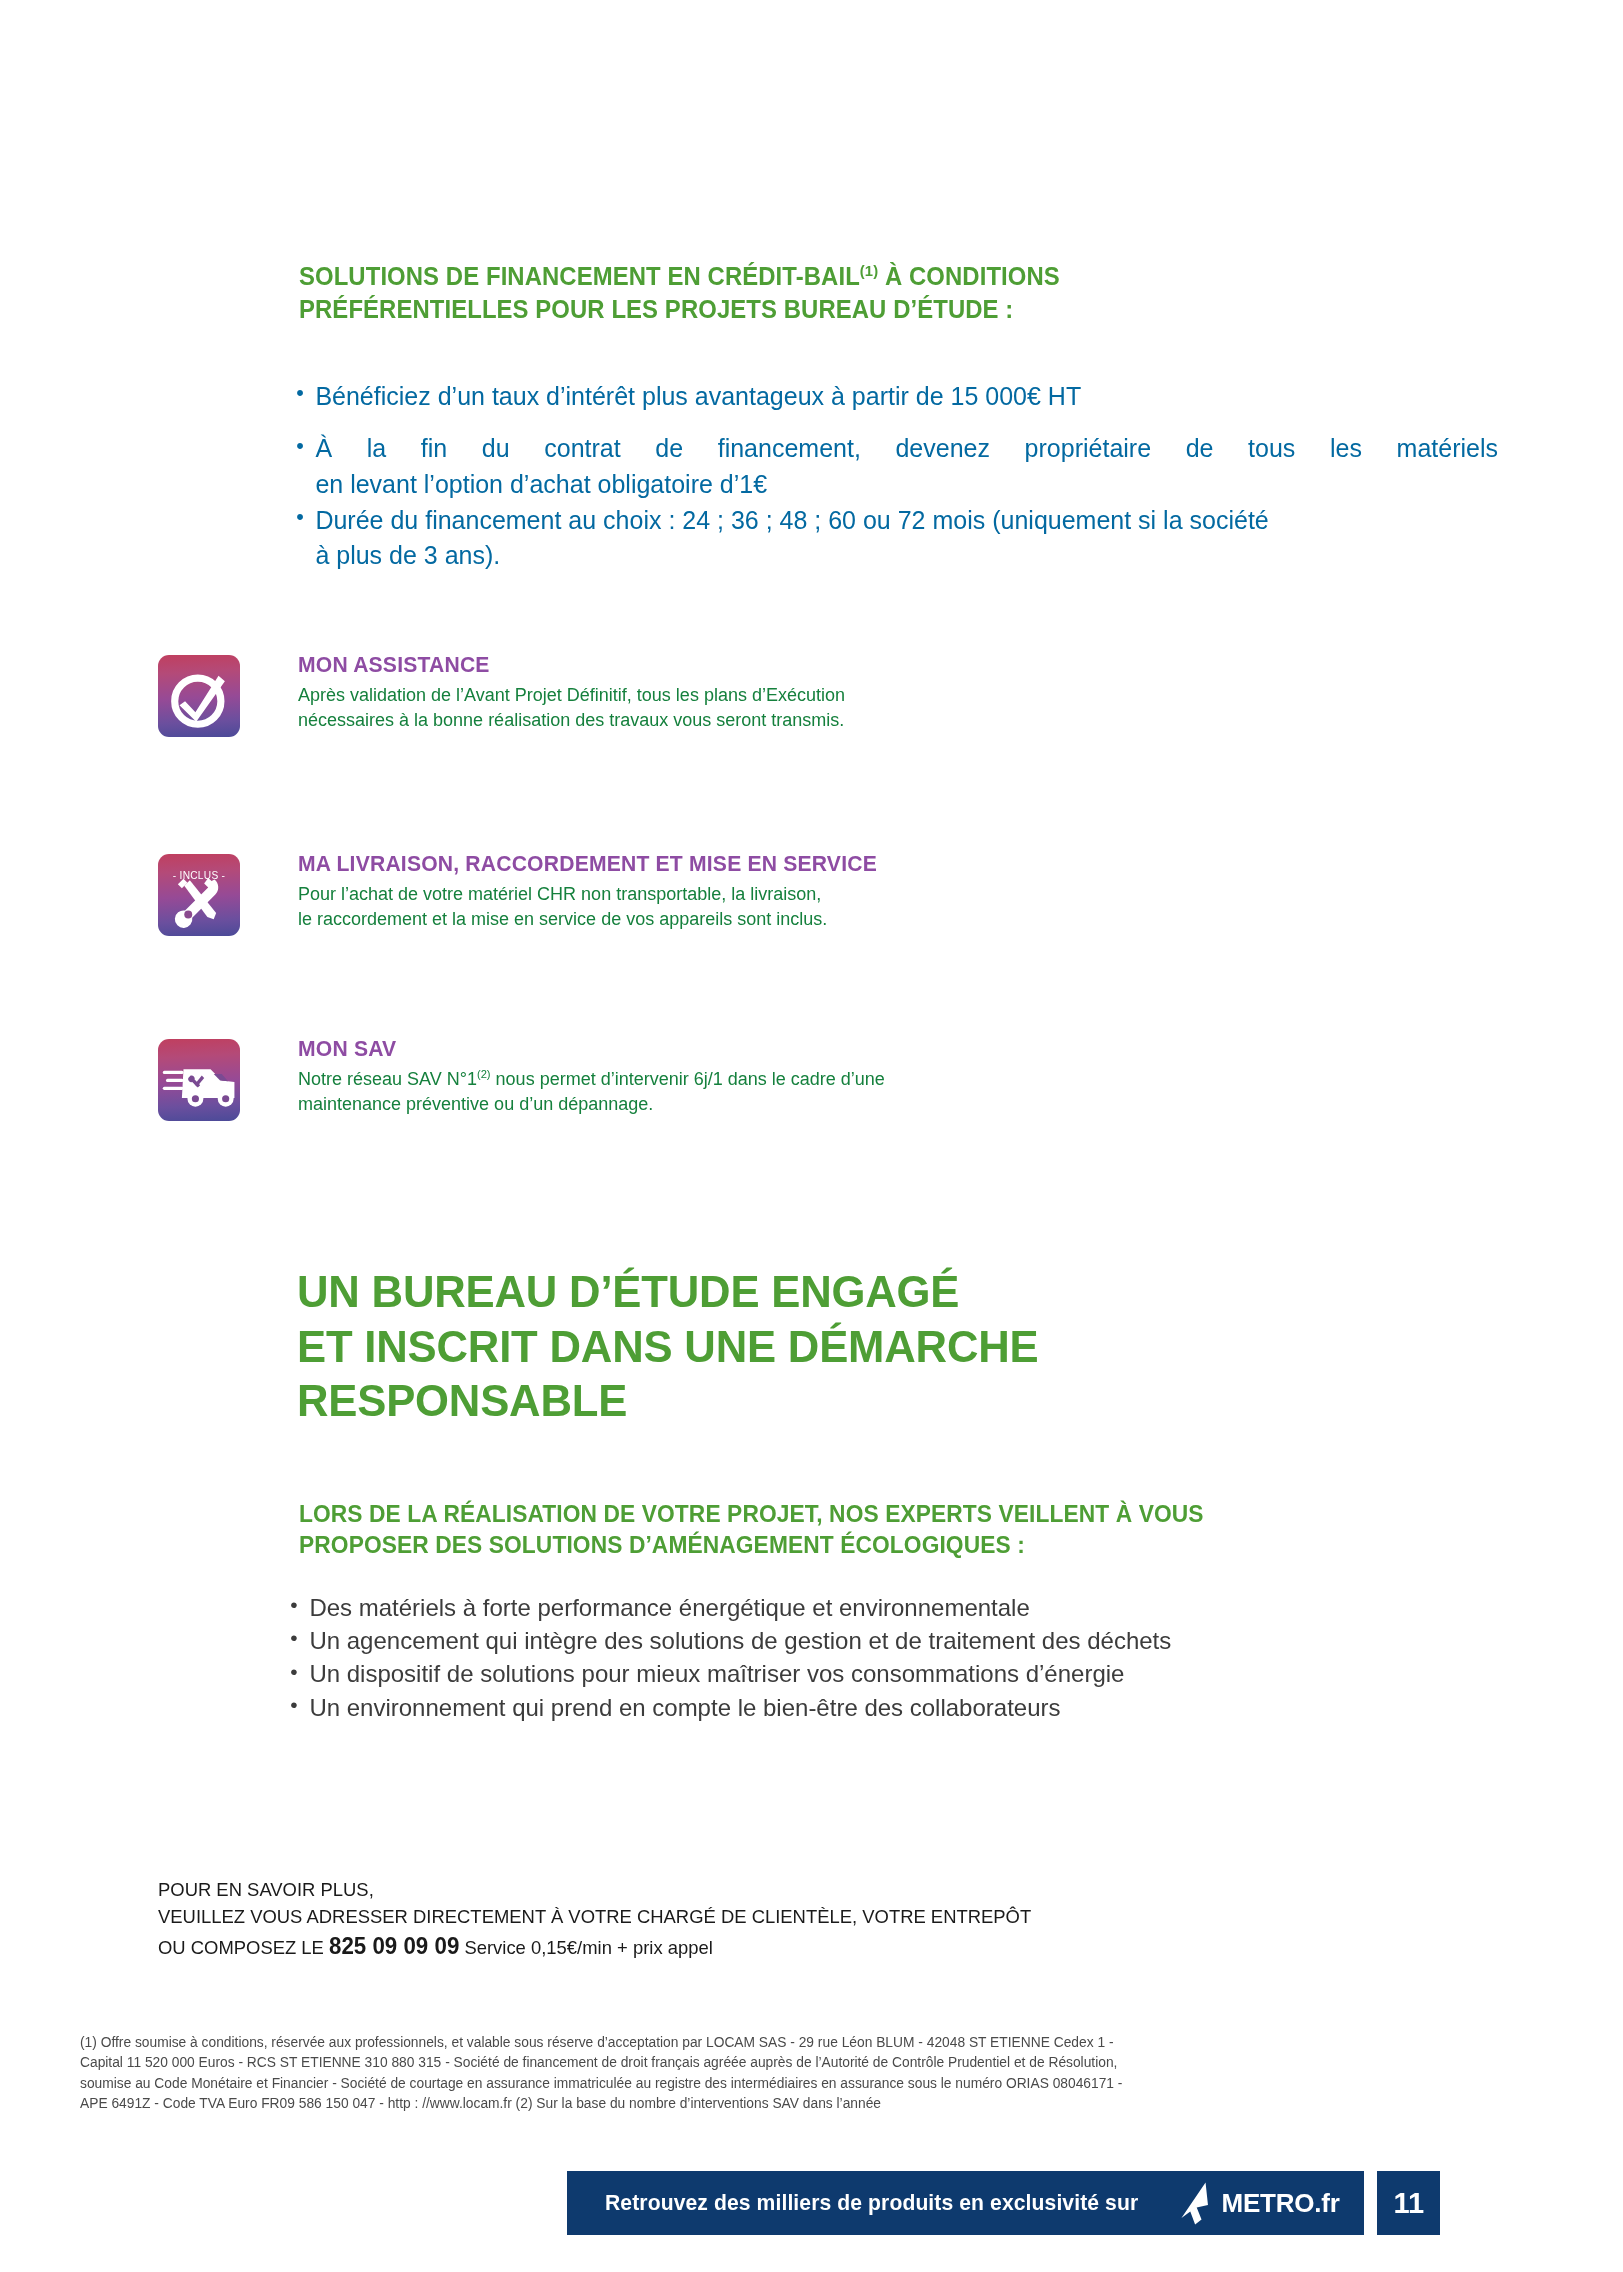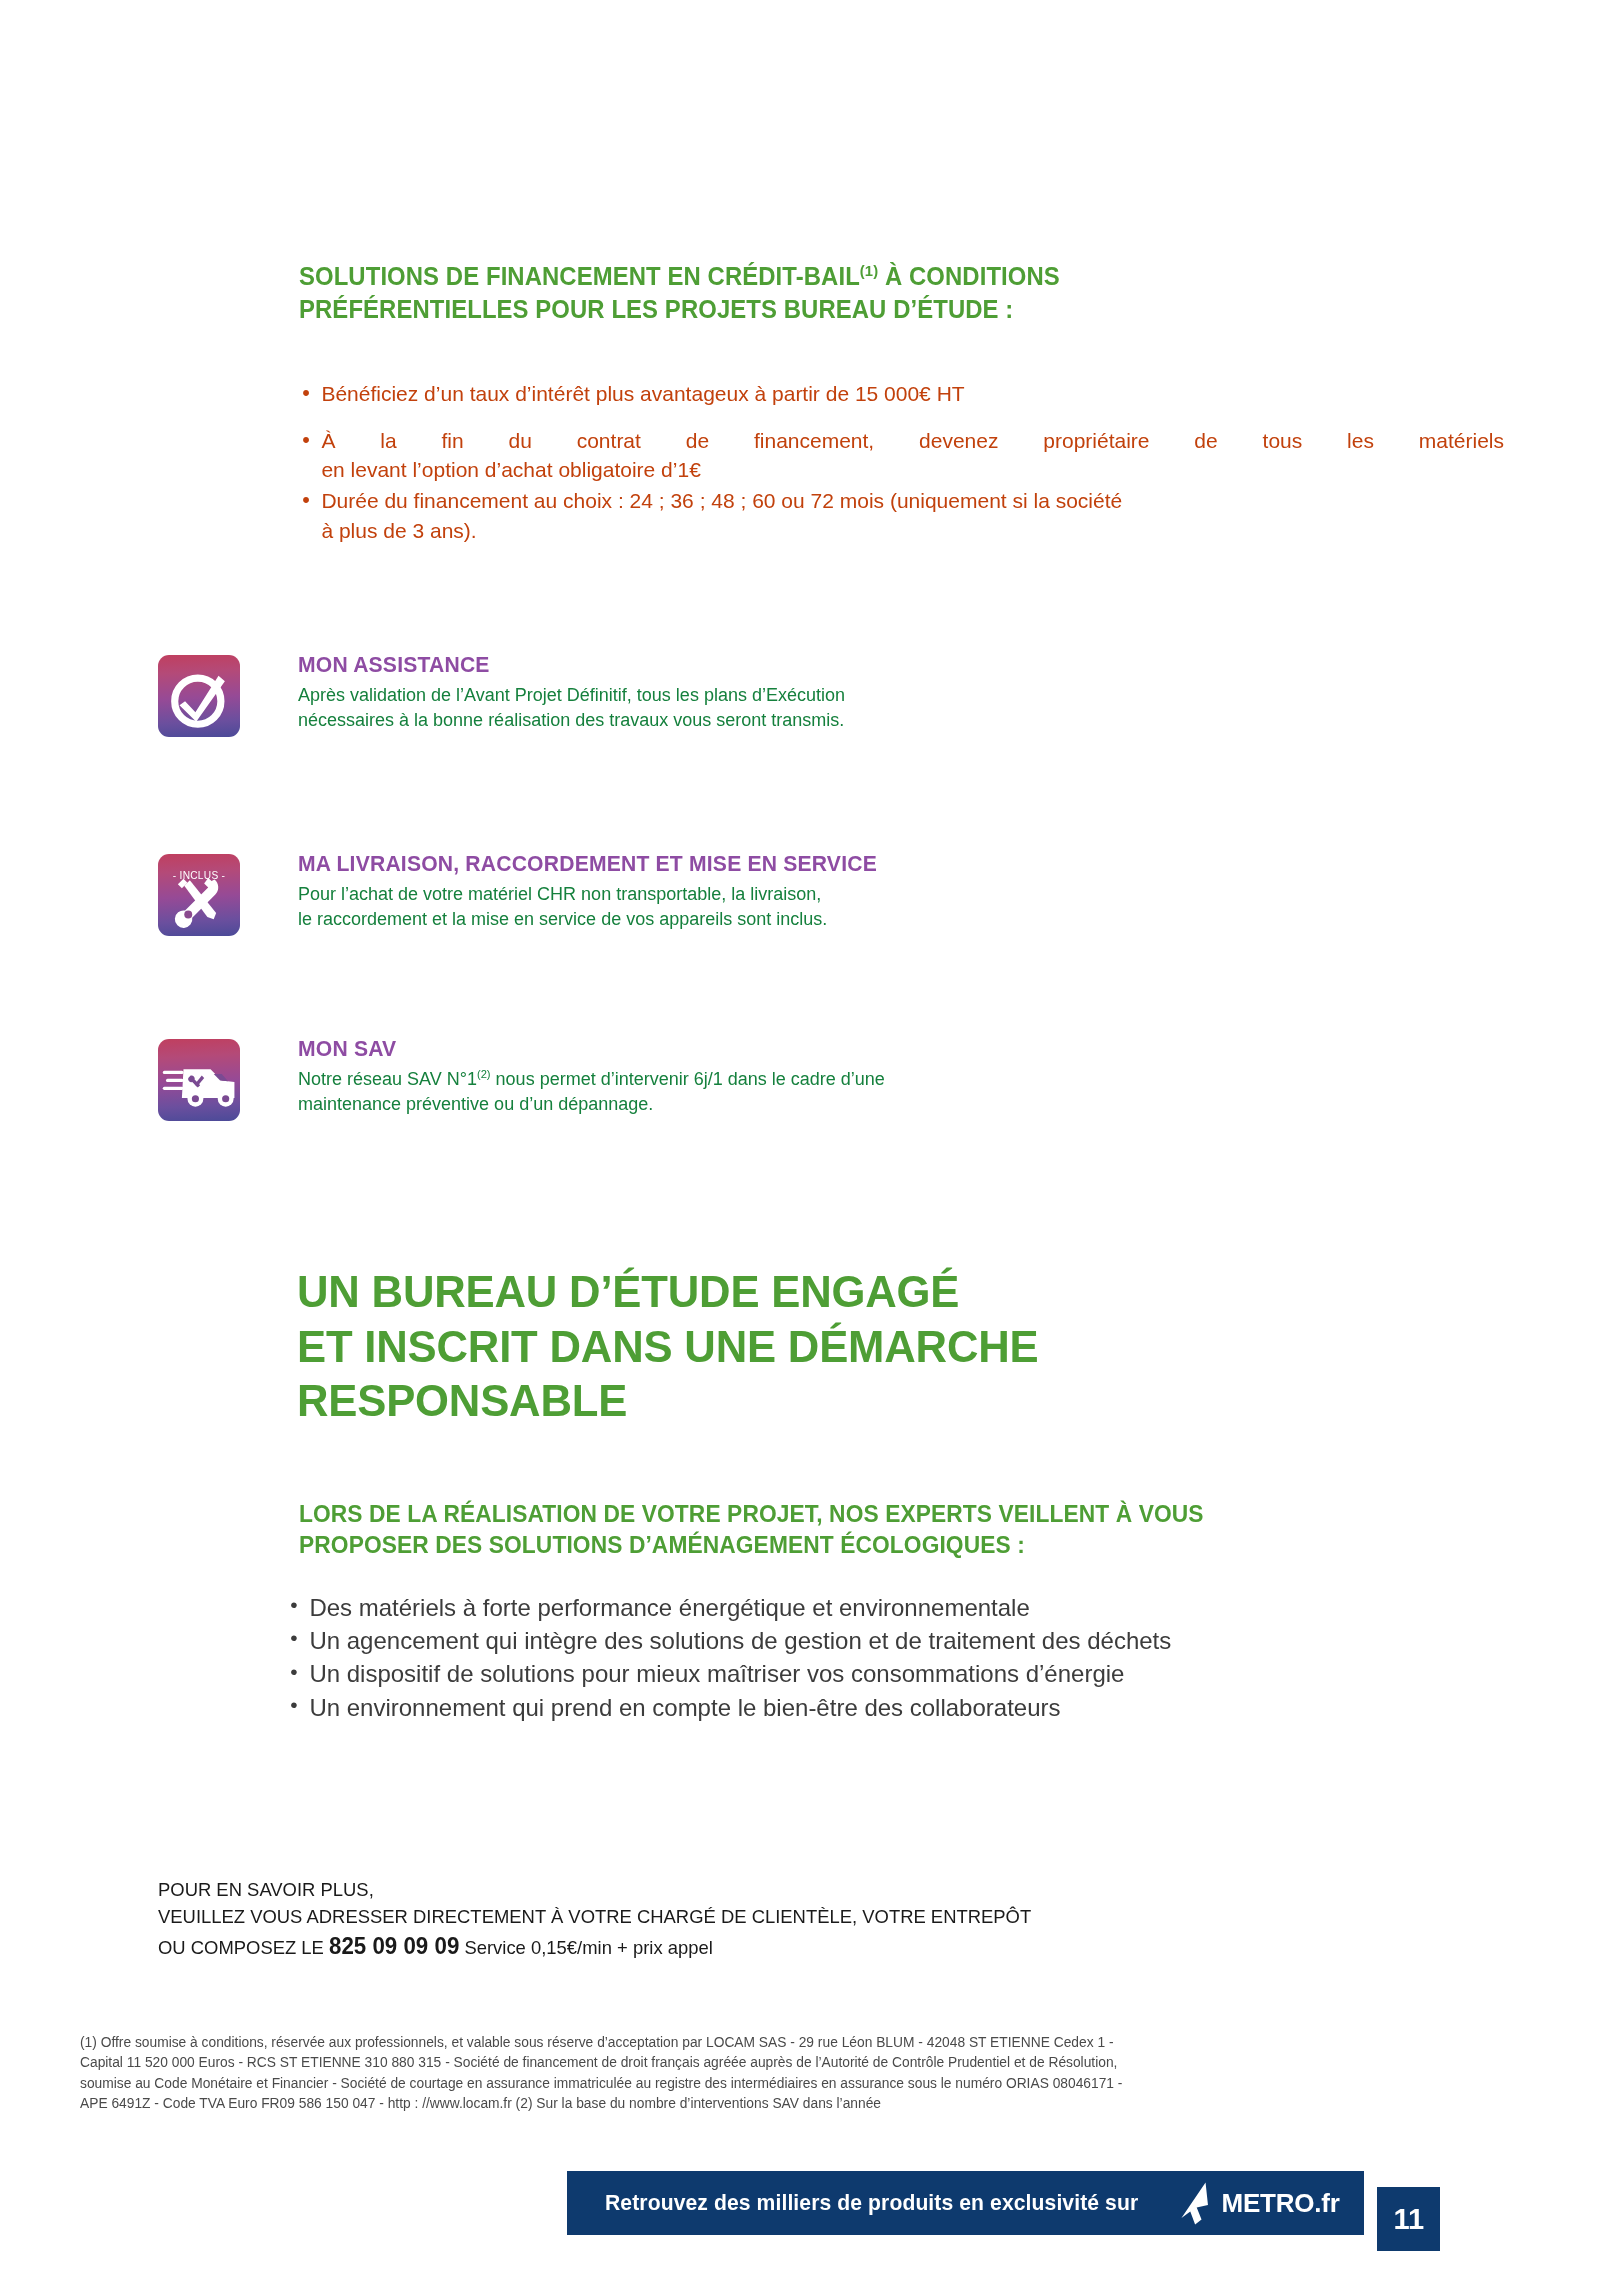--- a/index.html
+++ b/index.html
@@ -37,26 +37,26 @@
     transform-origin: left top;
   }
   .fin-heading sup {
     font-size: 0.62em;
     vertical-align: super;
     line-height: 0;
   }
 
   .fin-list {
     position: absolute;
-    left: 299px;
+    left: 293px;
     top: 379px;
     width: 1205px;
-    font-size: 21px;
+    font-size: 25px;
     line-height: 1.415;
-    color: #c2410c;
+    color: #0369a1;
   }
   .fin-list .li {
     position: relative;
     padding-left: 22.4px;
     margin-bottom: 0.8px;
   }
   .fin-list .li::before {
     content: "\2022";
     position: absolute;
     left: 3.2px;
@@ -245,21 +245,20 @@
     background: #0e3a6e;
     margin-left: 13.6px;
     width: 63px;
     height: 64px;
     display: flex;
     align-items: center;
     justify-content: center;
     color: #ffffff;
     font-size: 29px;
     font-weight: bold;
-    margin-top: 16px;
   }
 </style>
 </head>
 <body>
 
 <div class="page">
 
   <div class="fin-heading">
     <span>SOLUTIONS DE FINANCEMENT EN CRÉDIT-BAIL</span><sup>(1)</sup><span> À CONDITIONS</span><br>
     <span>PRÉFÉRENTIELLES POUR LES PROJETS BUREAU D’ÉTUDE :</span>

